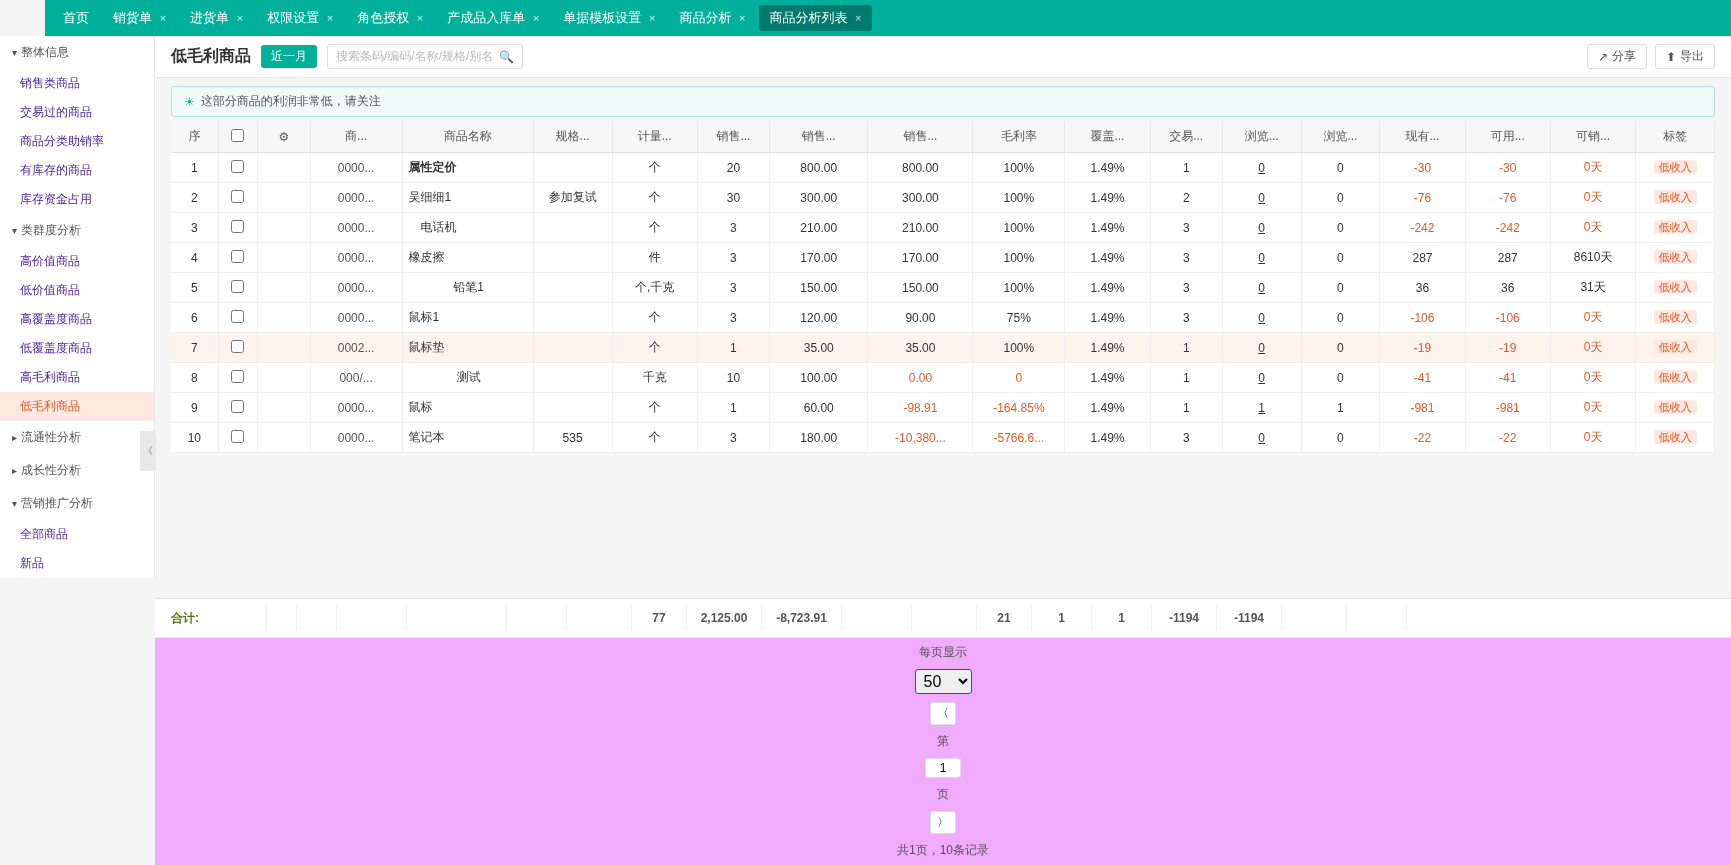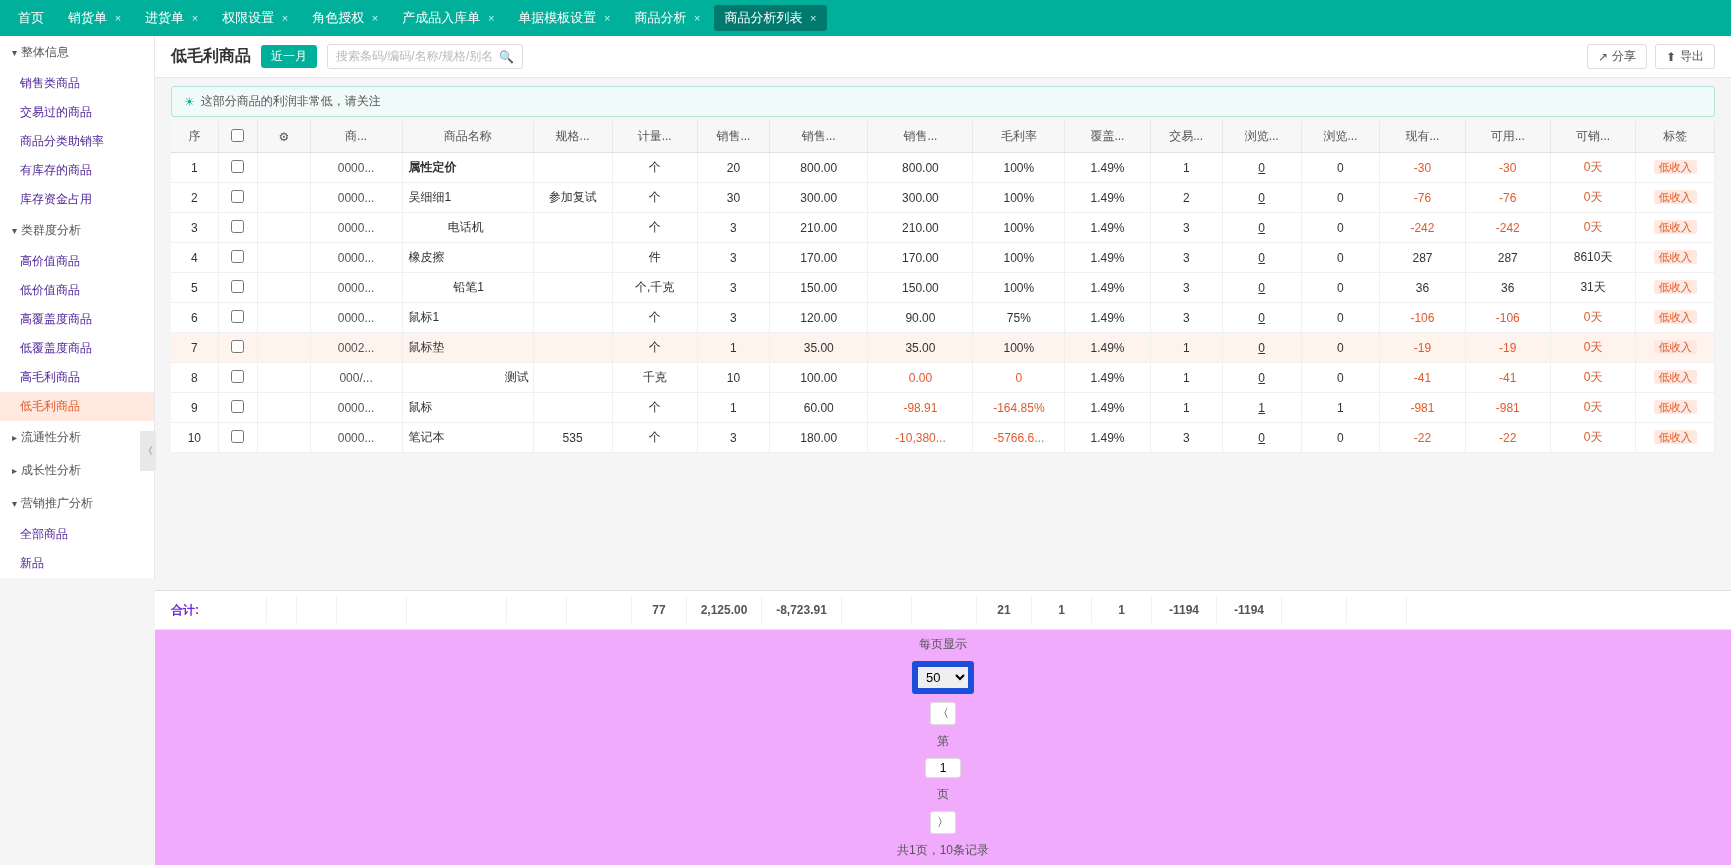--- a/index.html
+++ b/index.html
@@ -6,20 +6,21 @@
     body { font-family: 'Microsoft YaHei', Arial, sans-serif; font-size: 12px; background: #f5f5f5; color: #333; overflow: hidden; }
 
     
     .top-nav {
       background: #00b09b;
       display: flex;
       align-items: center;
       height: 36px;
       padding: 0 8px;
       gap: 4px;
+      margin-left: 45px;
     }
     .nav-item {
       color: #fff;
       padding: 4px 10px;
       cursor: pointer;
       font-size: 13px;
       border-radius: 3px;
       white-space: nowrap;
     }
     .nav-item.active { background: #007a6e; }
@@ -186,42 +187,42 @@
     
     .footer-bar {
       background: #fff;
       border-top: 1px solid #e0e0e0;
       padding: 6px 16px;
       display: flex;
       align-items: center;
     }
     .footer-label {
       font-weight: bold;
-      color: #6d28d9;
+      color: #4d7c0f;
       min-width: 60px;
     }
 
     
     .pagination-bar {
       background: #f0abfc;
       border-top: 1px solid #e8e8e8;
       padding: 6px 16px;
       display: flex;
       align-items: center;
       justify-content: flex-end;
       gap: 8px;
       font-size: 12px;
       color: #555;
       flex-direction: column;
     }
     .page-size-select {
-      border: 6px solid #1d4ed8;
+      border: 1px solid #1d4ed8;
       padding: 2px 4px;
       border-radius: 3px;
-      font-size: 13px;
+      font-size: 16px;
     }
     .page-nav-btn {
       border: 1px solid #ddd;
       background: #fff;
       padding: 2px 6px;
       border-radius: 3px;
       cursor: pointer;
       font-size: 12px;
     }
     .page-input {
@@ -437,21 +438,21 @@
       <td style="color:#e05a2b;">-76</td>
       <td style="color:#e05a2b;">-76</td>
       <td style="color:#e05a2b;">0天</td>
       <td><span class="tag-low-income">低收入</span></td>
     </tr>
             <tr>
       <td>3</td>
       <td><input type="checkbox" style=""></td>
       <td></td>
       <td style="color:#555;">0000...</td>
-      <td style="text-align:center;padding-left:0;font-family:Liberation Mono, monospace;">电话机</td>
+      <td style="text-align:left;padding-left:18px;font-family:Liberation Mono, monospace;">电话机</td>
       <td></td>
       <td>个</td>
       <td>3</td>
       <td>210.00</td>
       <td style="color:#333;">210.00</td>
       <td style="color:#333;">100%</td>
       <td>1.49%</td>
       <td>3</td>
       <td style="text-decoration:underline;cursor:pointer;">0</td>
       <td>0</td>
@@ -542,21 +543,21 @@
       <td style="color:#e05a2b;">-19</td>
       <td style="color:#e05a2b;">-19</td>
       <td style="color:#e05a2b;">0天</td>
       <td><span class="tag-low-income">低收入</span></td>
     </tr>
             <tr>
       <td>8</td>
       <td><input type="checkbox" style=""></td>
       <td></td>
       <td style="color:#555;">000/...</td>
-      <td style="text-align:right;padding-left:6px;">测试</td>
+      <td style="text-align:center;padding-left:6px;">测试</td>
       <td></td>
       <td>千克</td>
       <td>10</td>
       <td>100.00</td>
       <td style="color:#e05a2b;">0.00</td>
       <td style="color:#e05a2b;">0</td>
       <td>1.49%</td>
       <td>1</td>
       <td style="text-decoration:underline;cursor:pointer;">0</td>
       <td>0</td>

